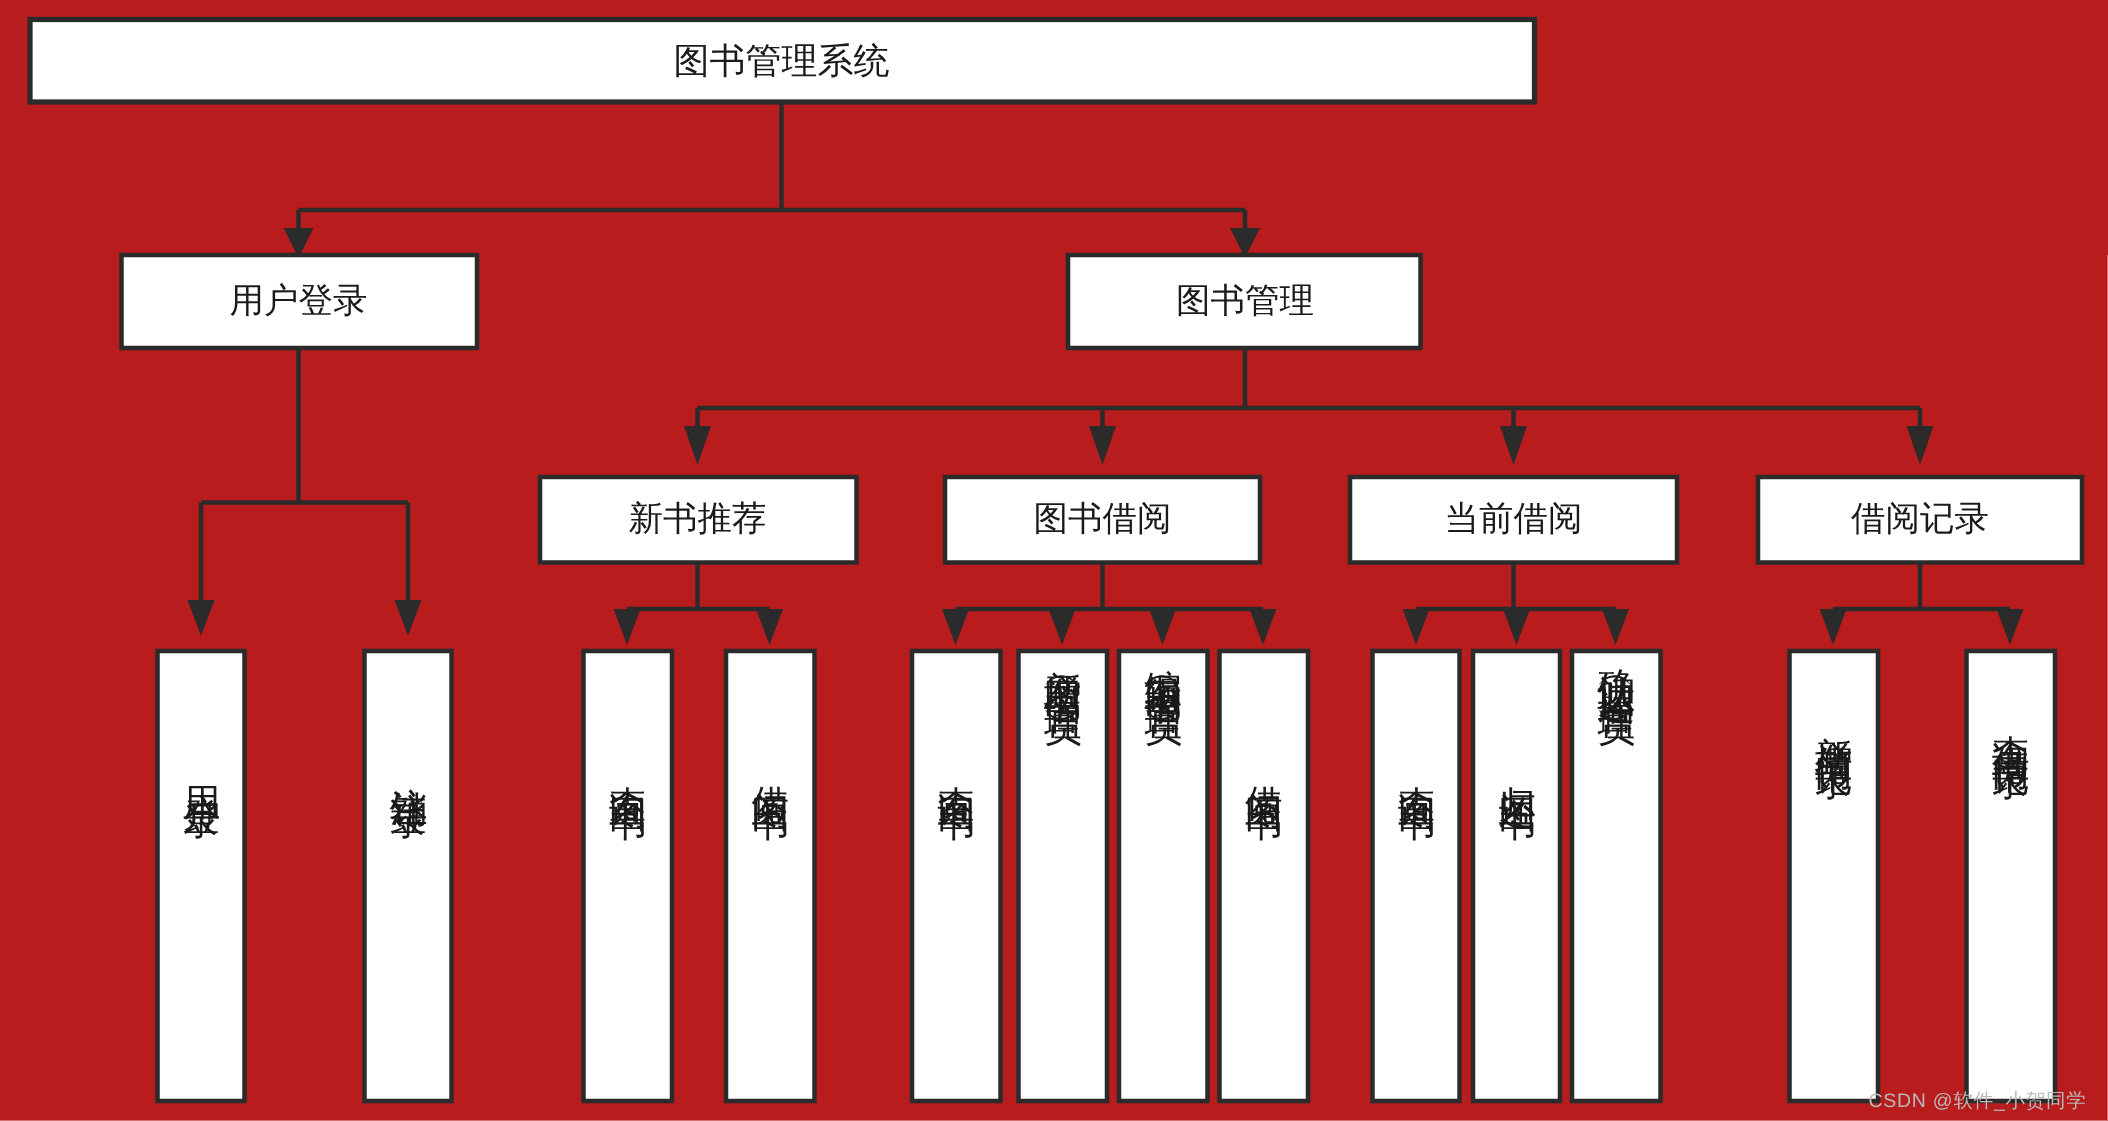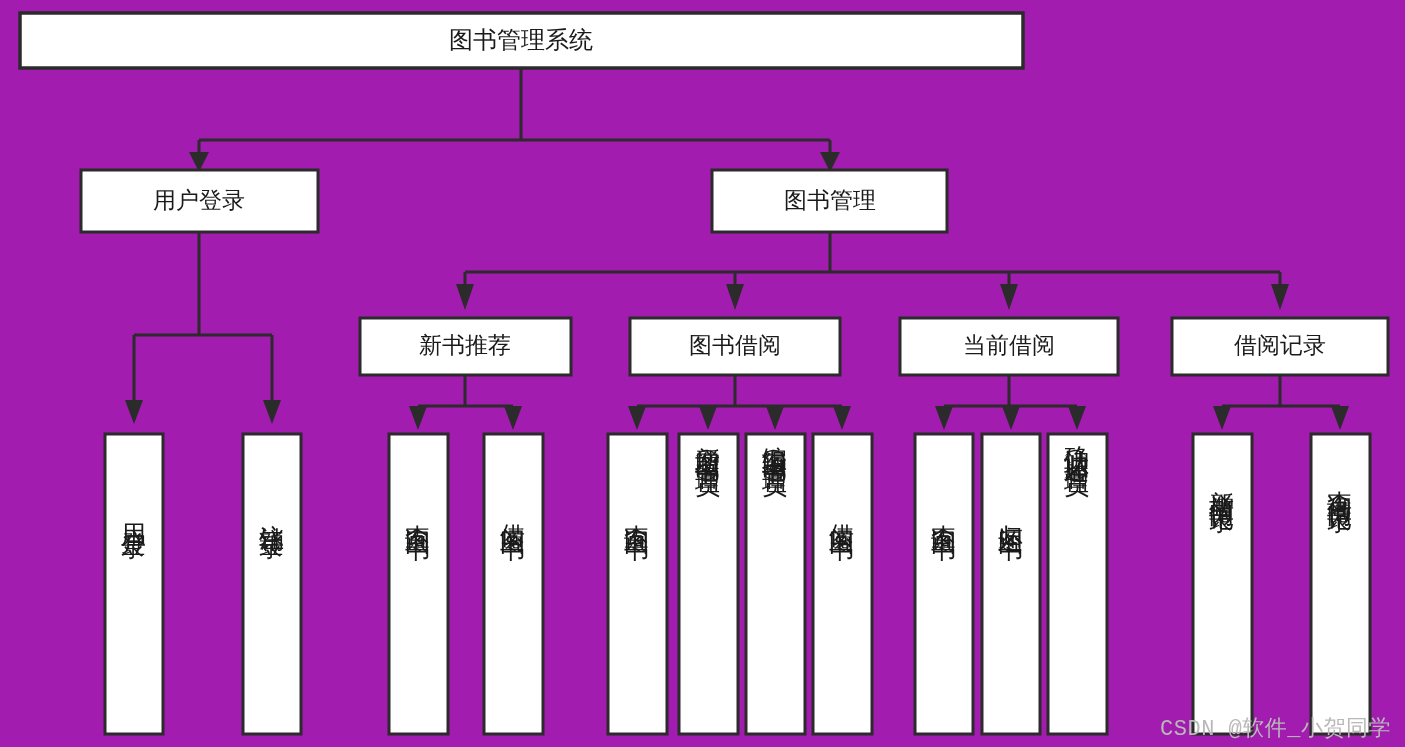--- a/index.html
+++ b/index.html
@@ -11,21 +11,21 @@
   body {
     width: 1405px;
     height: 747px;
     overflow: hidden;
     font-family: "Liberation Sans", "DejaVu Sans", sans-serif;
   }
   #diagram-root {
     position: relative;
     width: 1405px;
     height: 747px;
-    background: #a21caf;
+    background: #b91c1c;
   }
   svg#diagram-svg {
     position: absolute;
     left: 0;
     top: 0;
     width: 1405px;
     height: 747px;
     display: block;
   }
   .node-rect {
@@ -64,22 +64,22 @@
     stroke-linecap: butt;
   }
   .arrow-head {
     fill: #2b2b2b;
     stroke: none;
   }
   .watermark {
     position: absolute;
     right: 14px;
     bottom: 4px;
-    font-family: Liberation Mono, monospace;
-    font-size: 22px;
+    font-family: Liberation Sans, sans-serif;
+    font-size: 13px;
     color: #b9b9b9;
     white-space: nowrap;
     letter-spacing: 0.5px;
     user-select: none;
   }
 </style>
 </head>
 <body>
 
 <div id="diagram-root">

